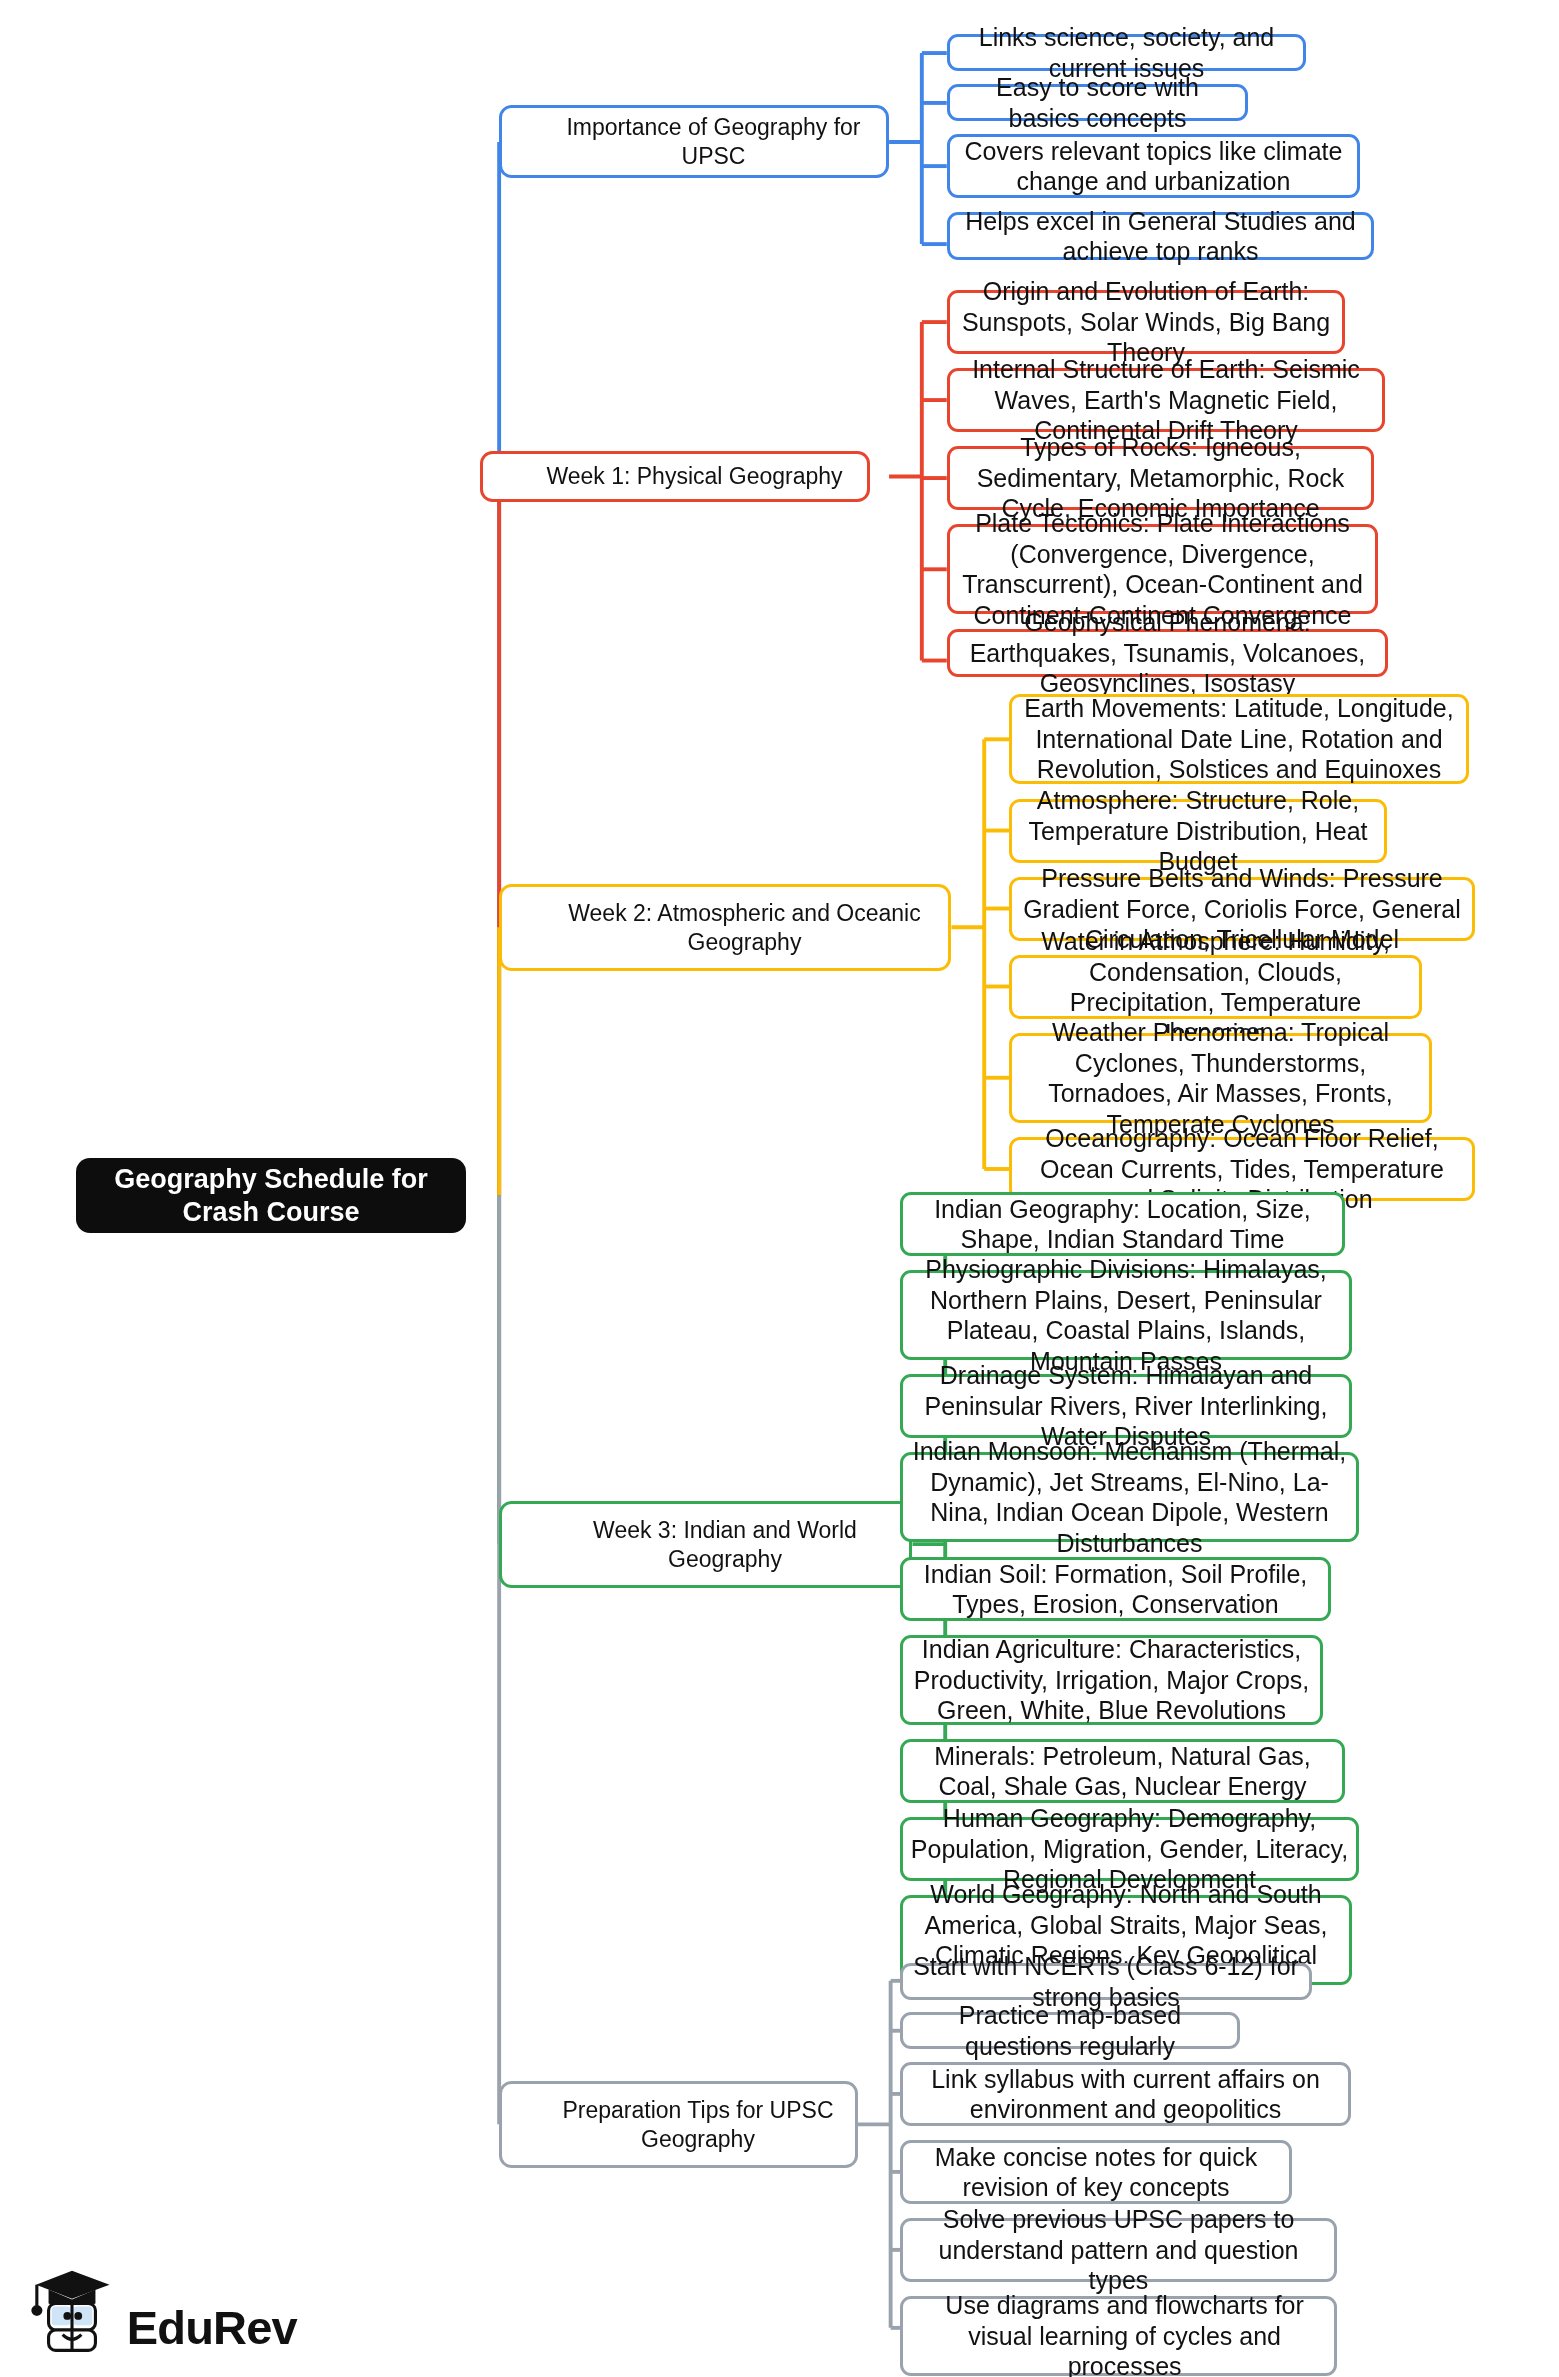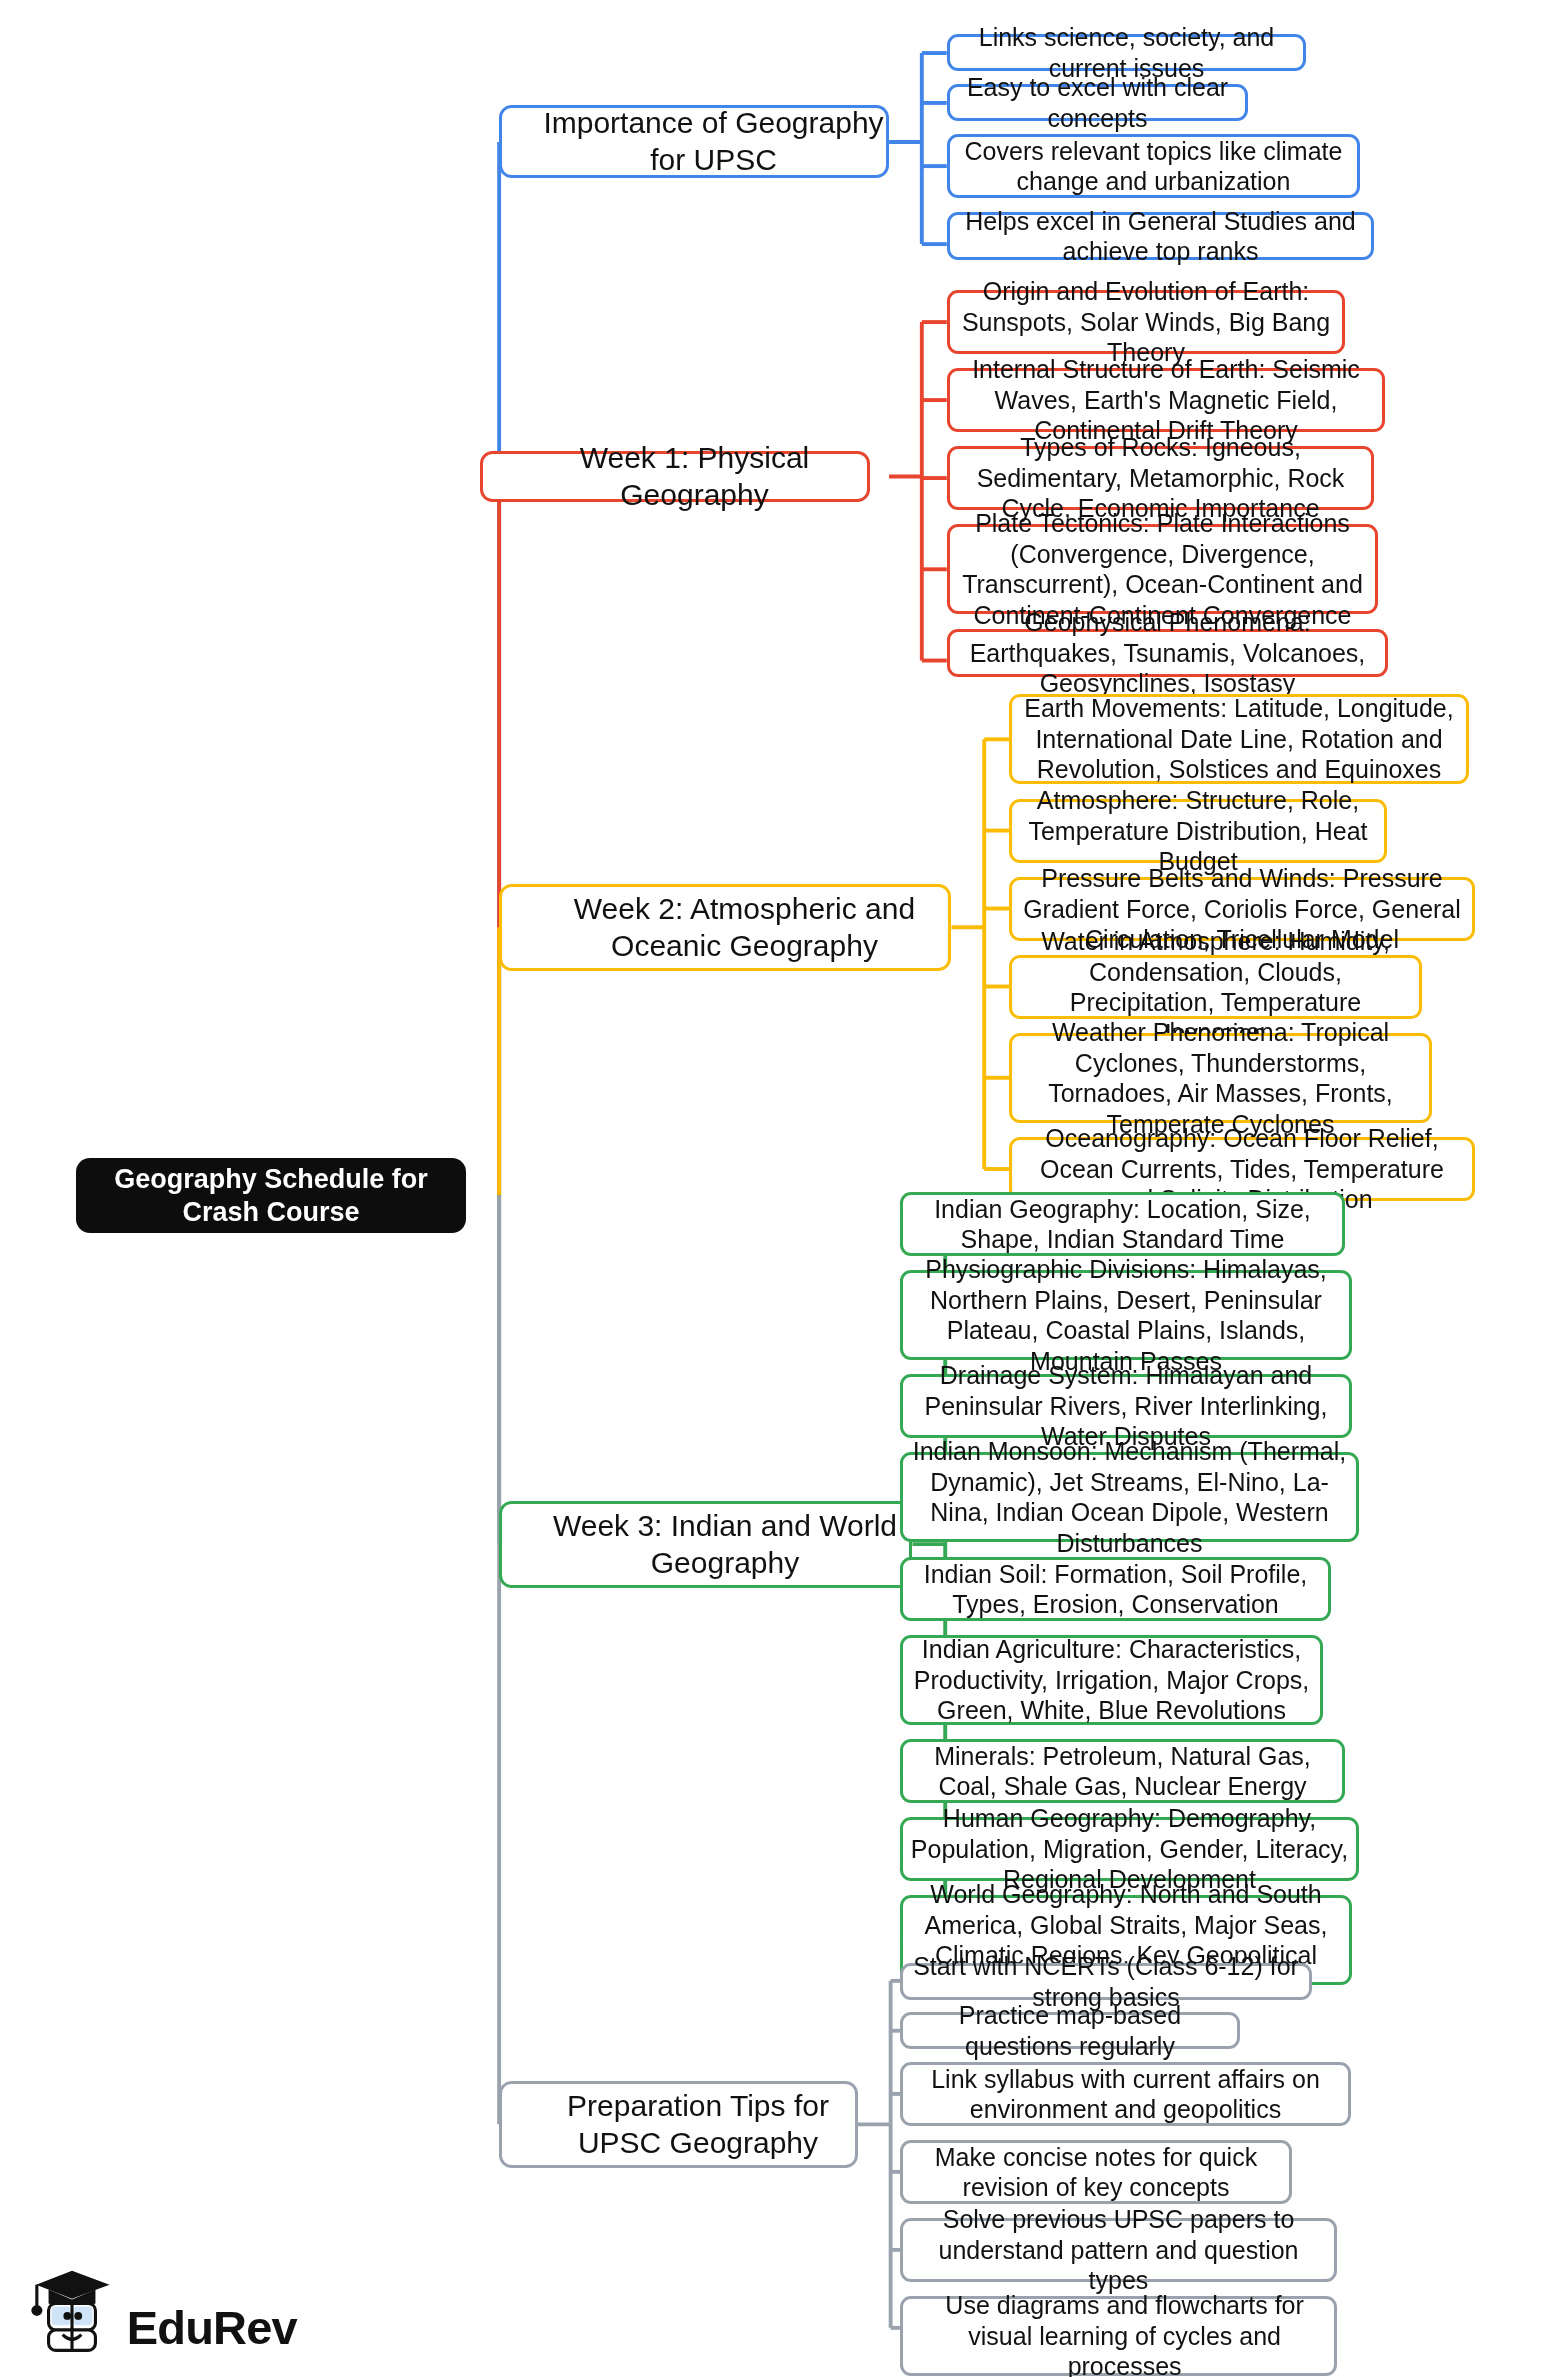--- a/index.html
+++ b/index.html
@@ -8,21 +8,21 @@
   #wires{position:absolute;left:0;top:0;width:1559px;height:2377px;pointer-events:none;}
 
   .node{position:absolute;box-sizing:border-box;display:flex;align-items:center;justify-content:center;
         text-align:center;background:#fff;border-style:solid;border-radius:11px;}
   .node span{display:block;line-height:1.22;}
 
   
   .root{background:#0d0d0d;border:none;border-radius:14px;color:#fff;font-weight:bold;font-size:27px;}
 
   
-  .branch{border-width:3.9px;font-size:30px;color:#111;border-radius:12.5px;padding-left:39px;}
+  .branch{border-width:3.9px;font-size:23px;color:#111;border-radius:12.5px;padding-left:39px;}
   .branch.c-blue{border-color:#4285e8;}
   .branch.c-red{border-color:#e8452f;}
   .branch.c-yellow{border-color:#fbbc05;}
   .branch.c-green{border-color:#34a853;}
   .branch.c-gray{border-color:#9aa3ad;}
 
   
   .leaf{border-width:3.9px;font-size:25px;color:#111;border-radius:11px;padding:3.1px 7.8px;}
   .leaf.c-blue{border-color:#4285e8;}
   .leaf.c-red{border-color:#e8452f;}
@@ -98,21 +98,21 @@
   </div>
 
   <div id="nodes-layer">
       <div class="node branch c-blue" style="left: 499px; top: 105px; width: 390px; height: 73px;">
         <span>Importance of Geography for UPSC</span>
       </div>
       <div class="node leaf c-blue" style="left: 947px; top: 34px; width: 359px; height: 37px;">
         <span>Links science, society, and current issues</span>
       </div>
       <div class="node leaf c-blue" style="left: 947px; top: 84px; width: 301px; height: 37px;">
-        <span>Easy to excel with clear concepts</span>
+        <span>Easy to score with basics concepts</span>
       </div>
       <div class="node leaf c-blue" style="left: 947px; top: 134px; width: 413px; height: 64px;">
         <span>Covers relevant topics like climate change and urbanization</span>
       </div>
       <div class="node leaf c-blue" style="left: 947px; top: 212px; width: 427px; height: 48px;">
         <span>Helps excel in General Studies and achieve top ranks</span>
       </div>
       <div class="node branch c-red" style="left: 480px; top: 451px; width: 390px; height: 51px;">
         <span>Week 1: Physical Geography</span>
       </div>

